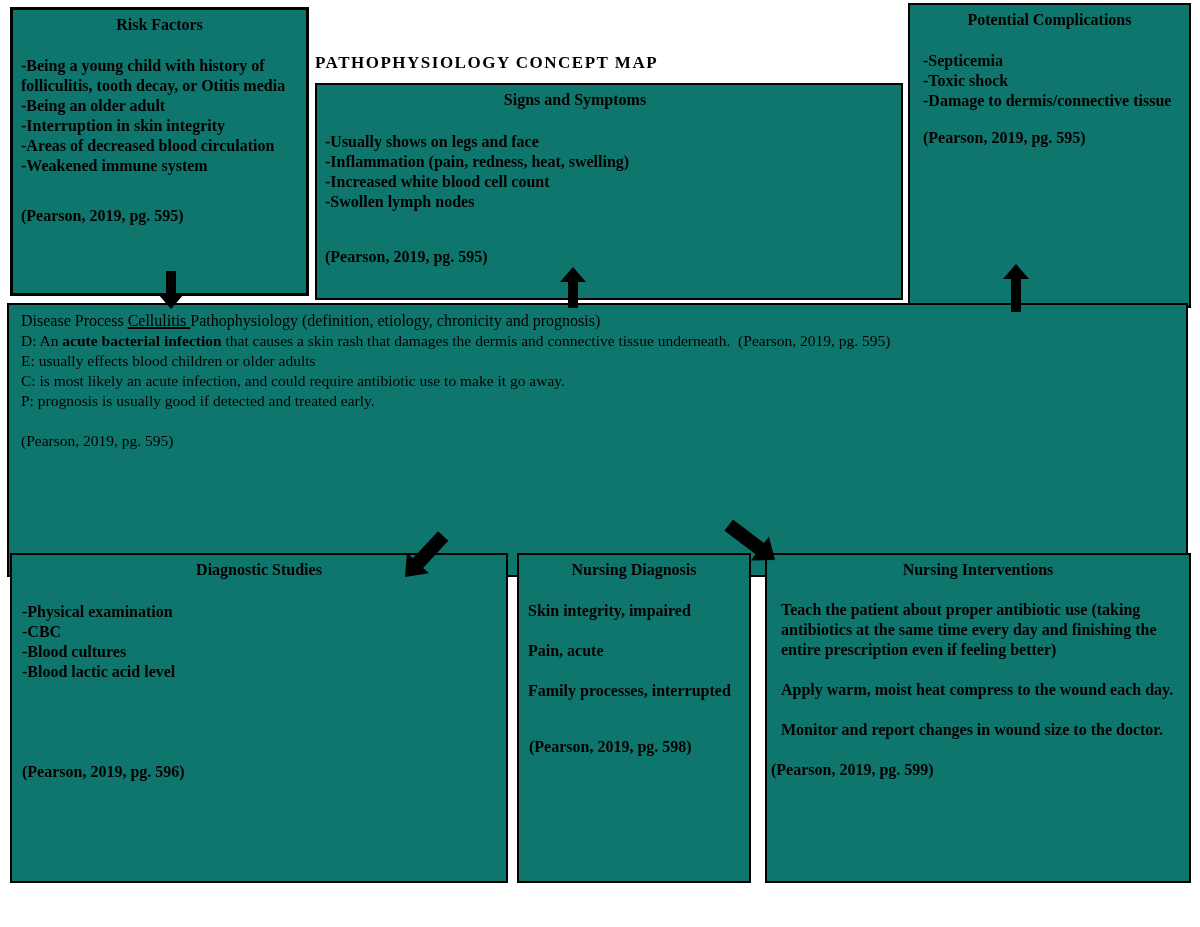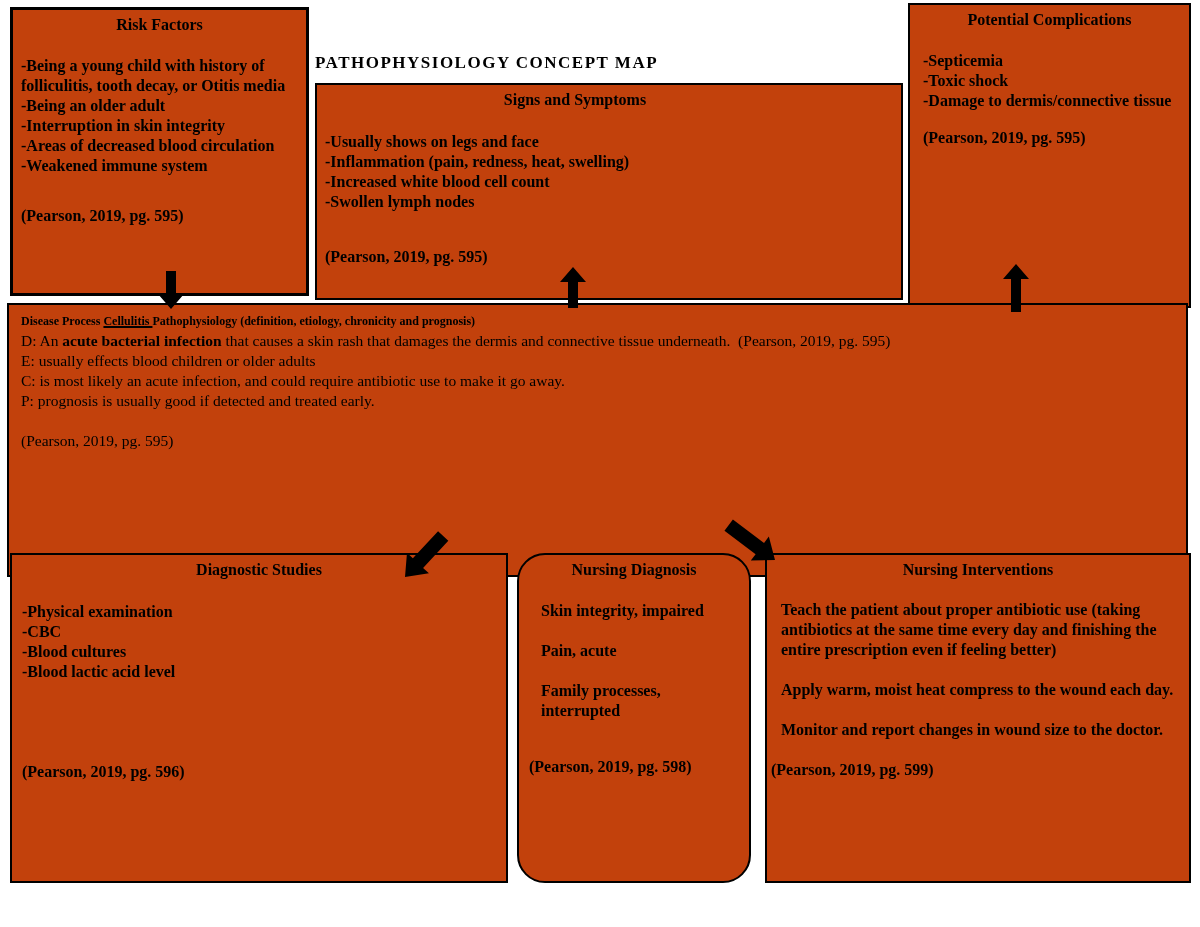--- a/index.html
+++ b/index.html
@@ -8,21 +8,21 @@
     width: 1200px;
     height: 927px;
     background: #ffffff;
     color: #000000;
     font-family: "Liberation Serif", "DejaVu Serif", serif;
     overflow: hidden;
   }
   .box {
     position: absolute;
     box-sizing: border-box;
-    background: #c2410c;
+    background: #0f766e;
     border: 2px solid #000000;
   }
   .box-title {
     font-size: 16px;
     font-weight: bold;
     text-align: center;
     margin: 5px 0 0 0;
     line-height: 20px;
   }
   .box-body {
@@ -63,31 +63,31 @@
   #pc .citation { margin-top: 17px; padding: 0 13px; }
 
   
   #dp { left: 7px; top: 303px; width: 1181px; height: 274px; z-index: 0; }
   #dp .dp-body {
     padding: 6px 12px 0 12px;
     font-size: 15.5px;
     line-height: 20px;
   }
   #dp .dp-body p { margin: 0; white-space: pre-wrap; }
-  .dp-heading { font-weight: bold; font-size: 12px; }
+  .dp-heading { font-weight: normal; font-size: 16px; }
   .dp-underline { text-decoration: underline; text-decoration-thickness: 2px; }
   #dp .citation { font-weight: normal; font-size: 15.5px; margin-top: 20px; padding: 0 12px; }
 
   
   #ds { left: 10px;  top: 553px; width: 498px; height: 330px; z-index: 2; }
   #ds .box-body { margin-top: 22px; padding: 0 10px; }
   #ds .citation { margin-top: 80px; padding: 0 10px; }
 
-  #nd { left: 517px; top: 553px; width: 234px; height: 330px; z-index: 2; border-radius: 28px; }
-  #nd .box-body { margin-top: 21px; padding: 0 22px; }
+  #nd { left: 517px; top: 553px; width: 234px; height: 330px; z-index: 2; }
+  #nd .box-body { margin-top: 21px; padding: 0 9px; }
   #nd .box-body p { margin: 0 0 20px 0; }
   #nd .citation { margin-top: 36px; padding: 0 10px; }
 
   #ni { left: 765px; top: 553px; width: 426px; height: 330px; z-index: 2; }
   #ni .box-body { margin-top: 20px; padding: 0 14px; }
   #ni .box-body p { margin: 0 0 20px 0; }
   #ni .citation { margin-top: 16px; padding: 0 4px; }
 
   
   #arrows {

